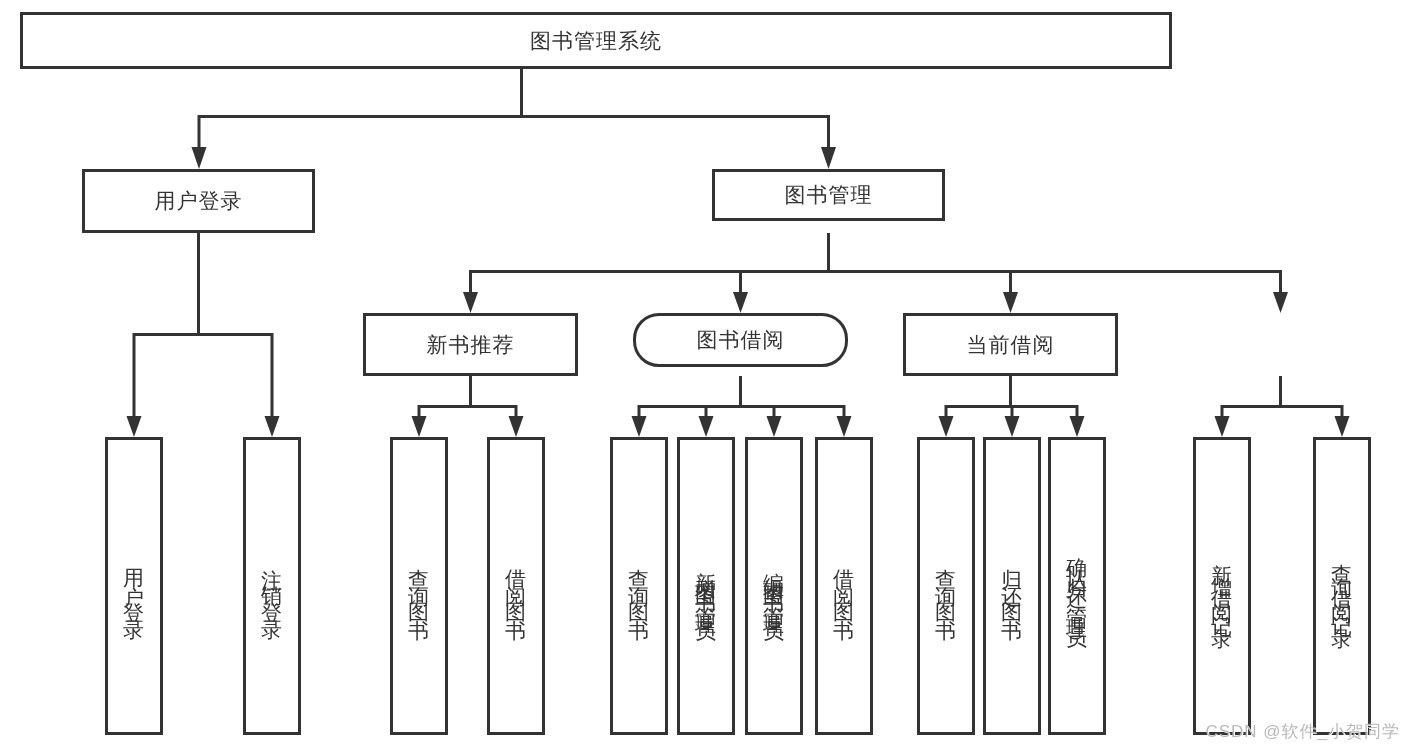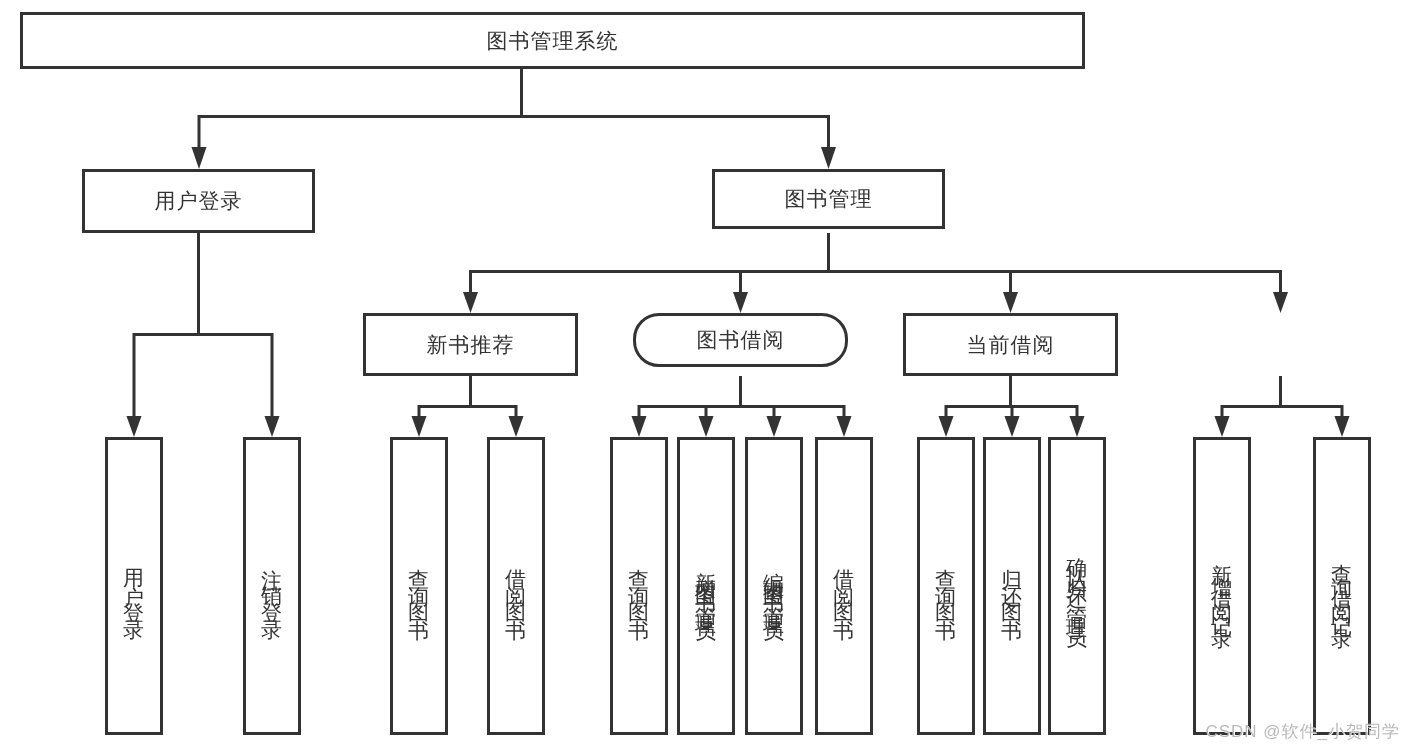--- a/index.html
+++ b/index.html
@@ -95,28 +95,28 @@
 
       <polygon points="938.5,416 953.5,416 946,437"></polygon>
       <polygon points="1004.5,416 1019.5,416 1012,437"></polygon>
       <polygon points="1069.5,416 1084.5,416 1077,437"></polygon>
 
       <polygon points="1214.5,416 1229.5,416 1222,437"></polygon>
       <polygon points="1334.5,416 1349.5,416 1342,437"></polygon>
     </g>
   </svg>
 
-  <div class="node h" style="left:20px; top:12px; width:1065px; height:57px;">
+  <div class="node h" style="left:20px; top:12px; width:1152px; height:57px;">
     <span>图书管理系统</span>
   </div>
 
   <div class="node h" style="left:82px; top:169px; width:233px; height:64px;">
     <span>用户登录</span>
   </div>
-  <div class="node h" style="left:712px; top:169px; width:233px; height:60px;">
+  <div class="node h" style="left:712px; top:169px; width:233px; height:52px;">
     <span>图书管理</span>
   </div>
 
   <div class="node h" style="left:363px; top:313px; width:215px; height:63px;text-align:right;">
     <span>新书推荐</span>
   </div>
   <div class="node h" style="left:633px; top:313px; width:215px; height:54px;border-radius:26px;">
     <span>图书借阅</span>
   </div>
   <div class="node h" style="left:903px; top:313px; width:215px; height:63px;justify-content:center;">

